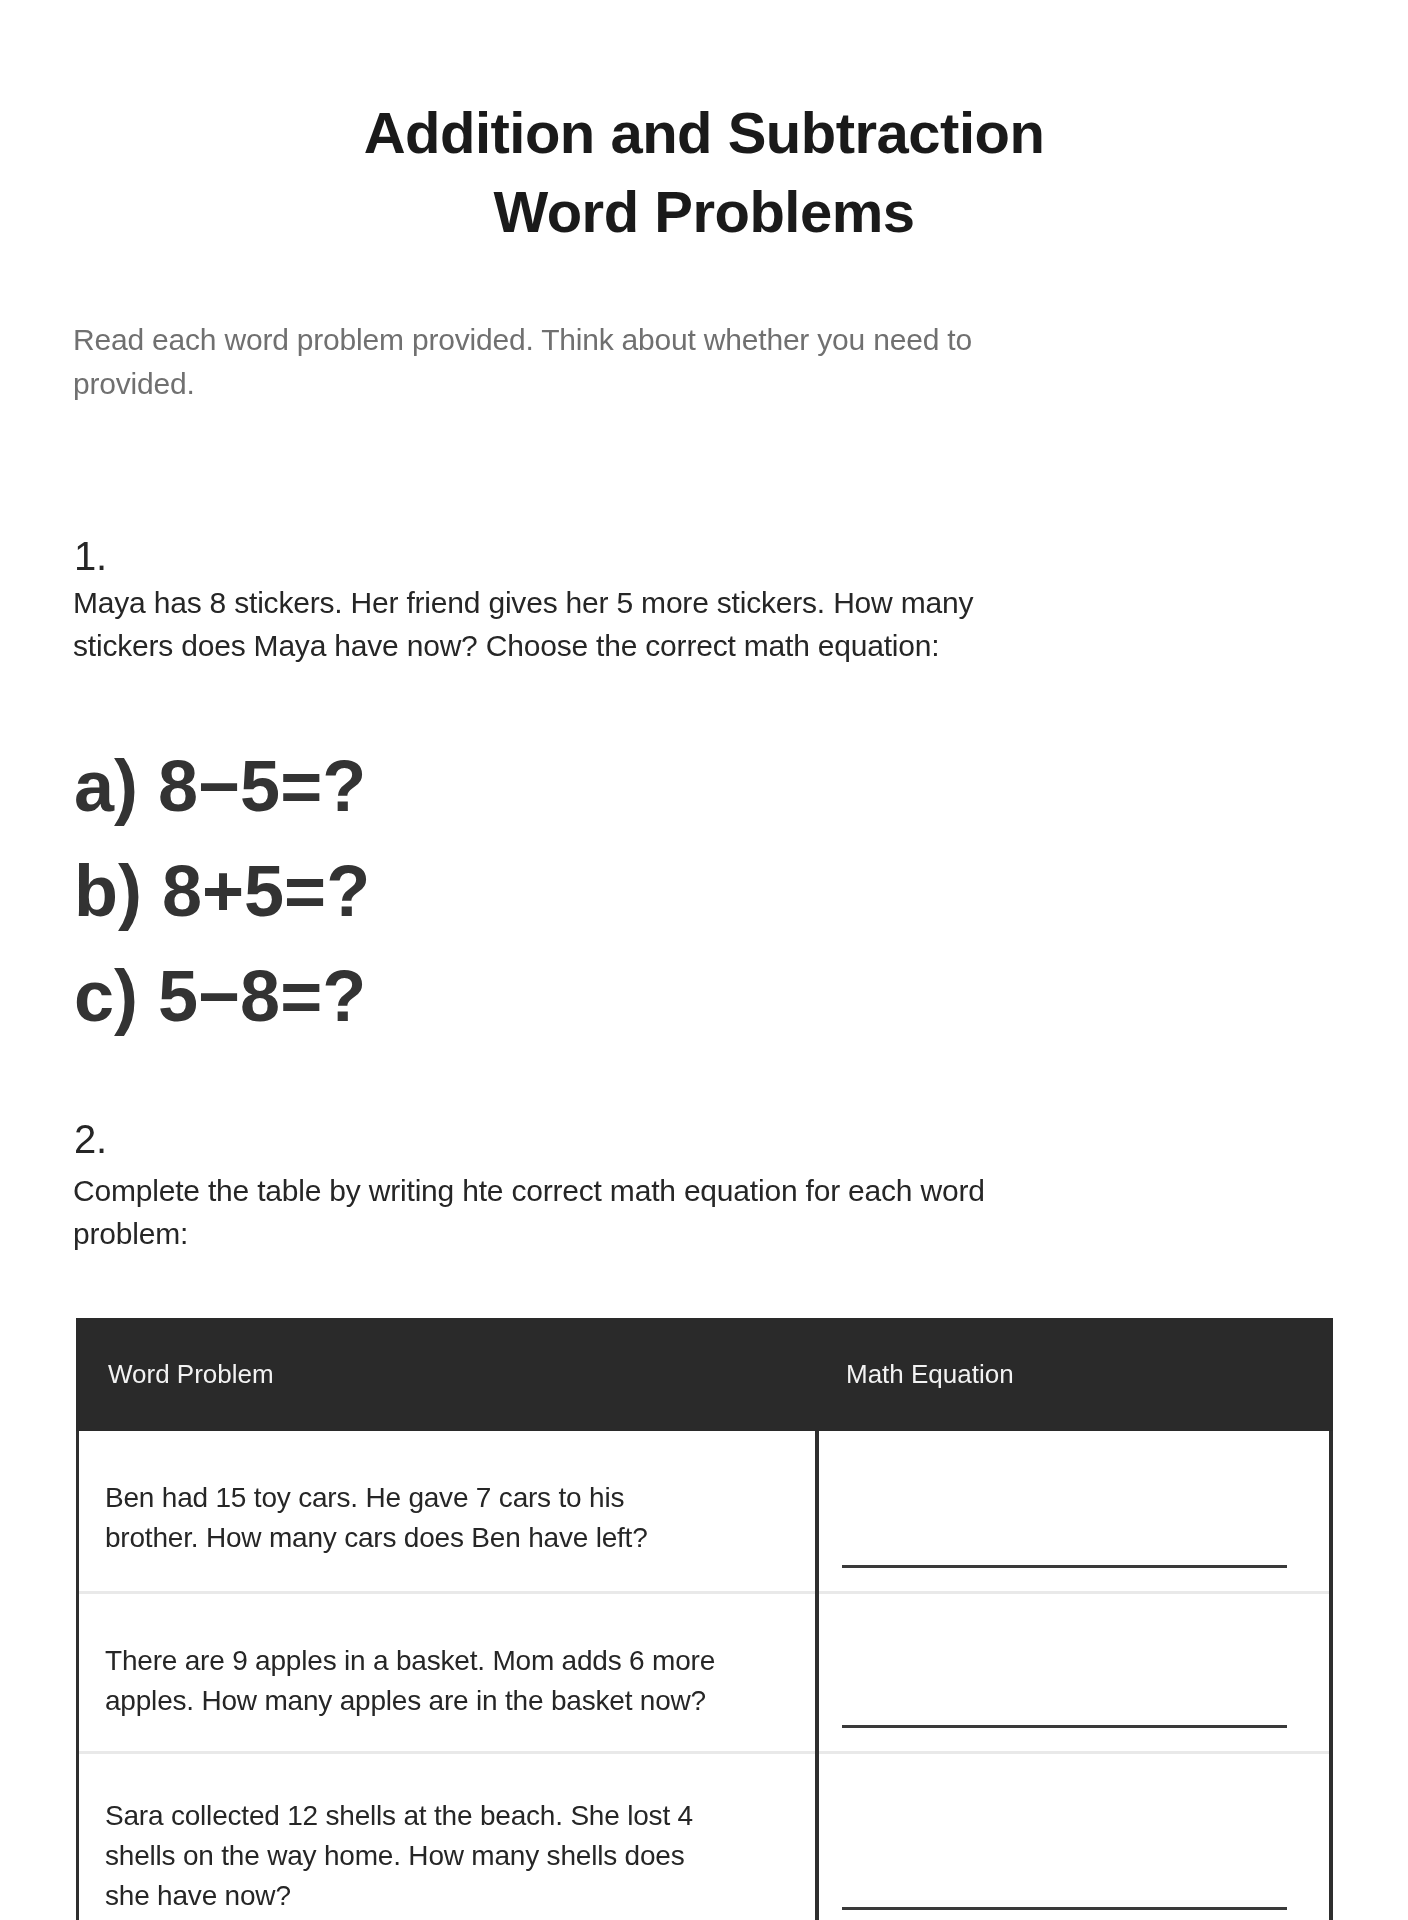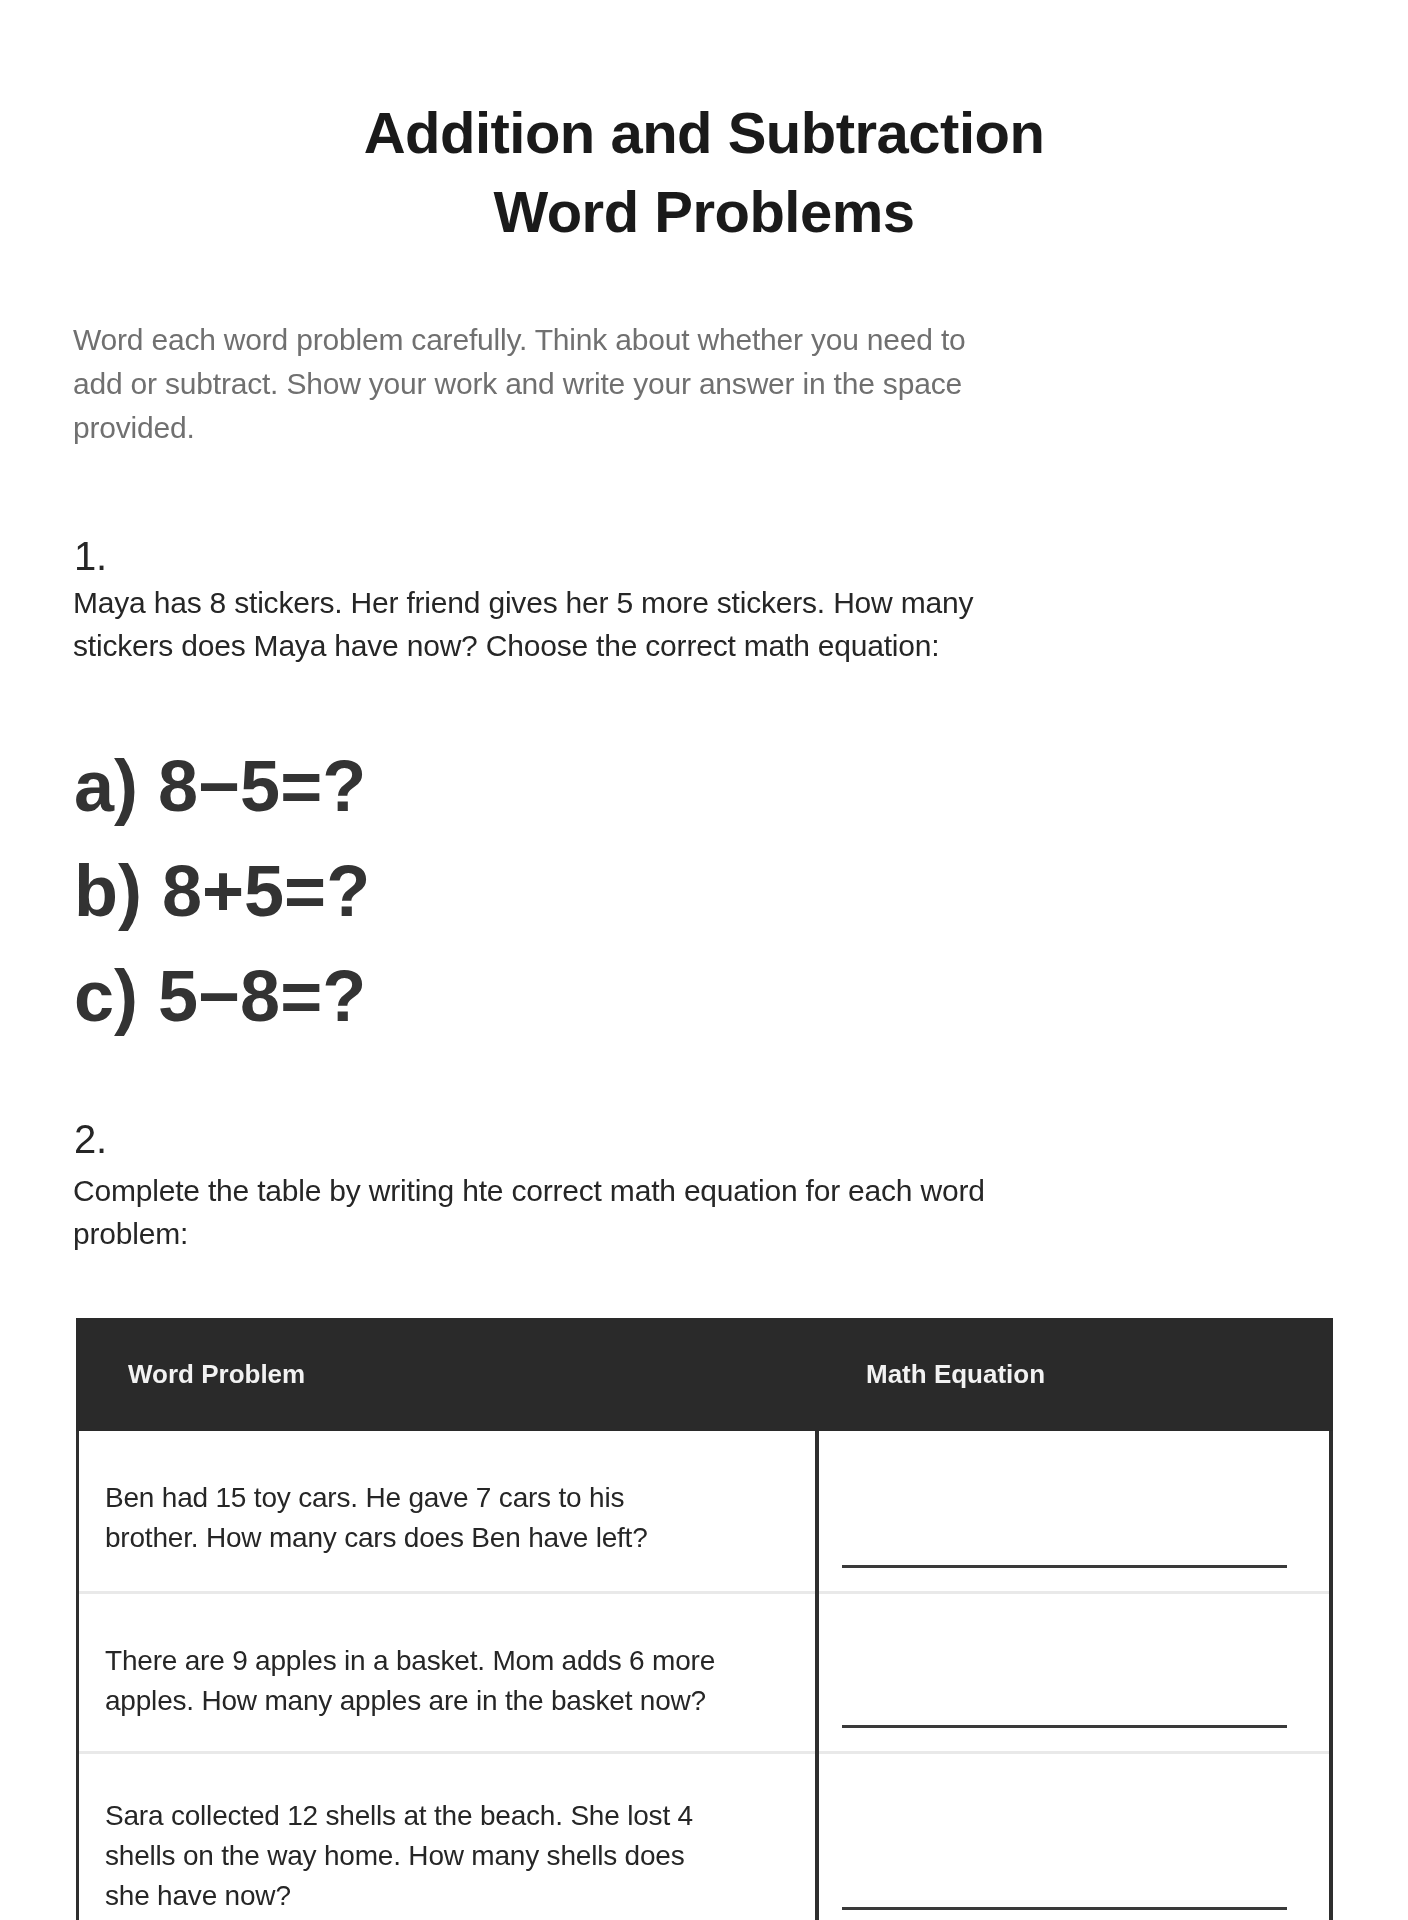--- a/index.html
+++ b/index.html
@@ -72,24 +72,23 @@
     position:absolute;top:1318px;left:76px;
     width:1257px;height:618px;
   }
   .thead{
     position:absolute;top:0;left:0;width:1257px;height:113px;
     background:var(--header-bg);
   }
   .th{
     position:absolute;top:0;height:113px;
     display:flex;align-items:center;
-    font-size:26px;font-weight:700;
+    font-size:26px;font-weight:400;
     color:var(--header-text);
     letter-spacing:0;
-    margin-left:20px;
   }
   .th-word{left:32px;}
   .th-math{left:770px;}
   .vline{position:absolute;top:113px;bottom:0;background:var(--border-dark);}
   .vline-left{left:0;width:3px;}
   .vline-mid{left:739px;width:4px;}
   .vline-right{left:1253px;width:4px;}
   .hline{position:absolute;left:0;width:1257px;height:3px;background:var(--divider-light);}
   .hline-1{top:273px;}
   .hline-2{top:433px;}
@@ -117,22 +116,21 @@
 <body>
 
 <div class="page">
 
   <h1 class="title">
     <div>Addition and Subtraction</div>
     <div>Word Problems</div>
   </h1>
 
   <div class="intro">
-    <div>Word each word problem carefully. Think about whether you need to</div>
-    <div>add or subtract. Show your work and write your answer in the space</div>
+    <div>Read each word problem provided. Think about whether you need to</div>
     <div>provided.</div>
   </div>
 
   <div class="q-number q1-number">1.</div>
 
   <div class="q-text q1-text">
     <div>Maya has 8 stickers. Her friend gives her 5 more stickers. How many</div>
     <div>stickers does Maya have now? Choose the correct math equation:</div>
   </div>
 

